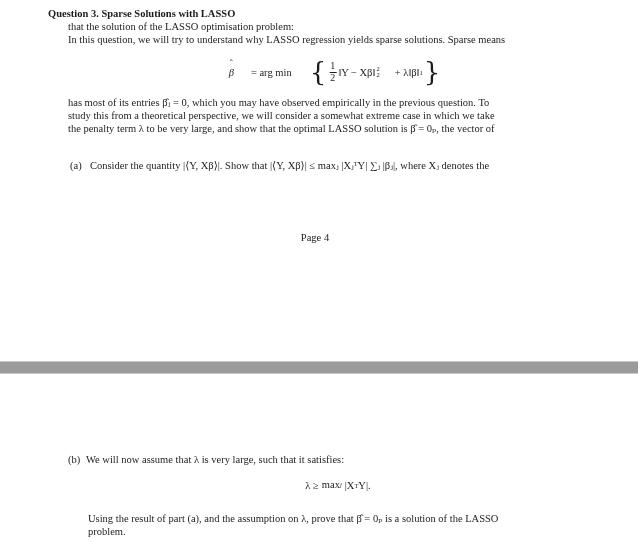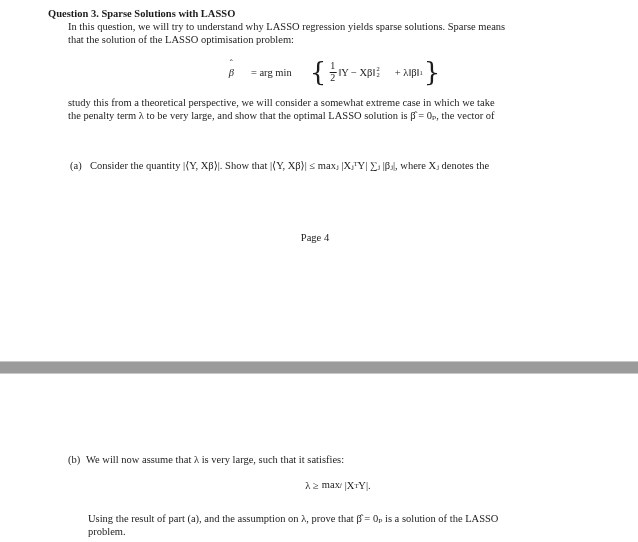--- a/index.html
+++ b/index.html
@@ -92,22 +92,22 @@
 <body>
 
 <div class="canvas">
 
   <div class="page-region" style="top:0; height:361px;"></div>
   <div class="page-region" style="top:374px; height:168px;"></div>
 
   <div class="abs bold" style="left:48px; top:7px;">Question 3. Sparse Solutions with LASSO</div>
 
   <div class="abs" style="left:68px; top:20px;">
+      <div class="tline">that the solution of the LASSO optimisation problem:</div>
       <div class="tline">In this question, we will try to understand why LASSO regression yields sparse solutions. Sparse means</div>
-      <div class="tline">that the solution of the LASSO optimisation problem:</div>
     </div>
 
   <div class="abs eq-row center-anchor" style="left:335px; top:59px;">
     <span class="hatbox"><span class="hat">ˆ</span><span>β</span></span>
     <span class="eq-mid">= arg min</span>
     <span class="brace">{</span>
     <span class="frac">
       <span class="fnum">1</span>
       <span class="fden">2</span>
     </span>
@@ -115,20 +115,21 @@
     <span class="supsub">
       <span>2</span>
       <span>2</span>
     </span>
     <span class="l1term">+ λ‖β‖</span>
       <span class="sub-inline">1</span>
     <span class="brace">}</span>
   </div>
 
   <div class="abs" style="left:68px; top:96px;">
+      <div class="tline">has most of its entries β̂ⱼ = 0, which you may have observed empirically in the previous question. To</div>
       <div class="tline">study this from a theoretical perspective, we will consider a somewhat extreme case in which we take</div>
       <div class="tline">the penalty term λ to be very large, and show that the optimal LASSO solution is β̂ = 0ₚ, the vector of</div>
     </div>
 
   <div class="abs" style="left:70px; top:159px;">(a)</div>
   <div class="abs" style="left:90px; top:159px;text-align:center;">
       <div class="tline">Consider the quantity |⟨Y, Xβ⟩|. Show that |⟨Y, Xβ⟩| ≤ maxⱼ |XⱼᵀY| ∑ⱼ |βⱼ|, where Xⱼ denotes the</div>
     </div>
 
   <div class="abs center-anchor" style="left:315px; top:231px;">Page 4</div>

